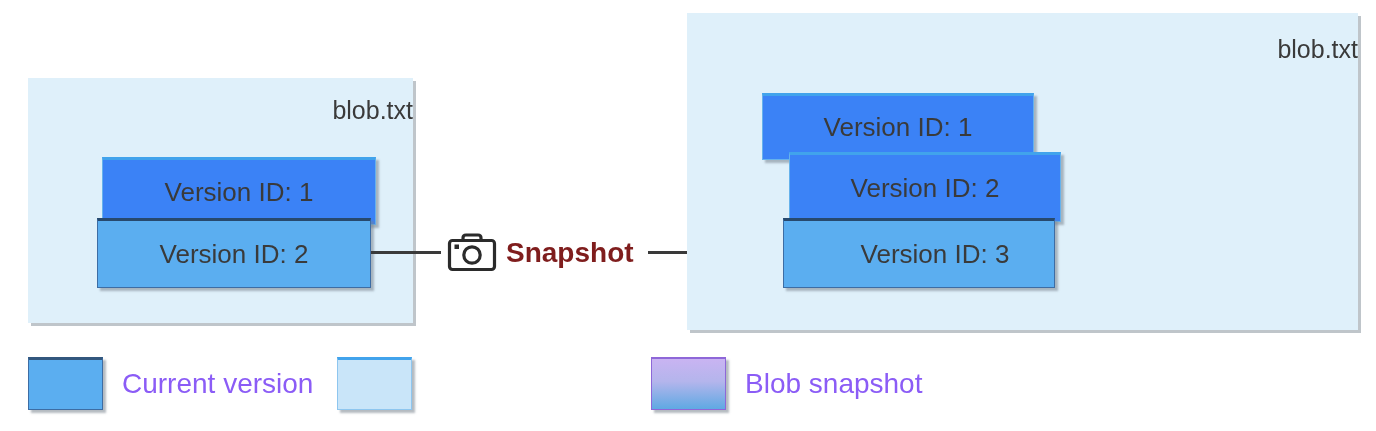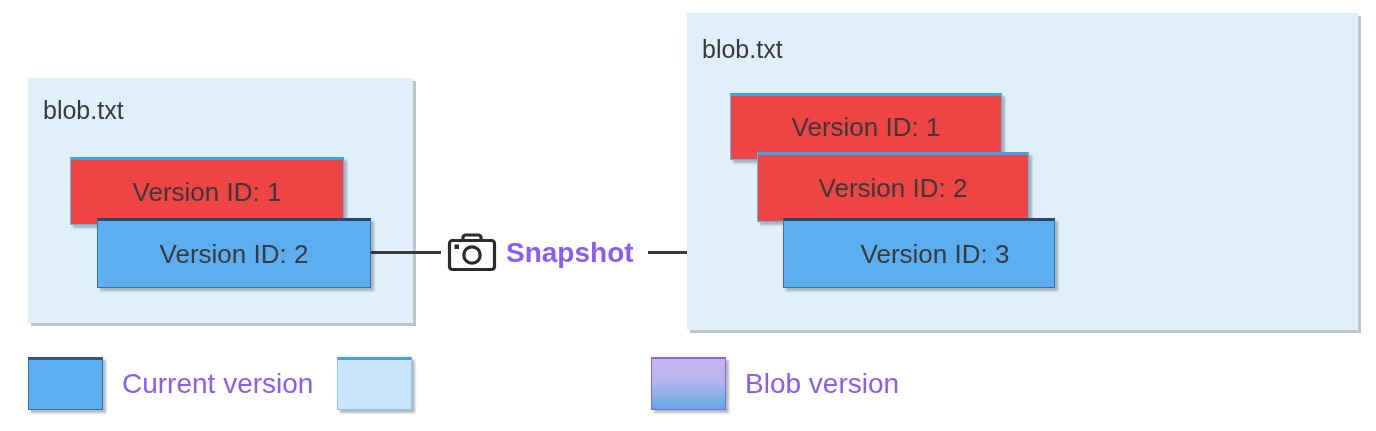--- a/index.html
+++ b/index.html
@@ -19,45 +19,45 @@
   .abs { position: absolute; }
 
   
   .panel {
     position: absolute;
     background: #dff0fa;
     box-shadow: 3px 3px 0 0 rgba(170,178,184,0.75);
   }
   .panel-title {
     width: 100%;
-    text-align: left;
+    text-align: right;
     font-size: 25px;
     color: #3a3a3a;
-    margin-left: 15px;
   }
   .panel-left  { left: 28px;  top: 78px; width: 385px; height: 245px; }
   .panel-right { left: 687px; top: 13px; width: 671px; height: 317px; }
   .panel-left  .panel-title { margin-top: 18px; }
   .panel-right .panel-title { margin-top: 22px; }
 
   
   .vbox {
     position: absolute;
     display: flex;
     align-items: center;
     justify-content: center;
     font-size: 26px;
     color: #3a3a3a;
     box-shadow: 3px 3px 2px rgba(120,132,142,0.55);
     box-sizing: border-box;
   }
   .vbox.previous {
-    background: #ef4444;
+    background: #3b82f6;
     border: 1px solid #66b2ec;
     border-top: 3px solid #41a3ec;
+    margin-left: 32px;
   }
   .vbox.current {
     background: #5baef0;
     border: 1px solid #3d6da4;
     border-top: 3px solid #27496e;
   }
   .vbox.snapshot {
     background: linear-gradient(180deg, #cdb5f2 0%, #b7b6ec 45%, #62a9df 100%);
     border: 1px solid #9c64d8;
     border-top: 2px solid #9c64d8;
@@ -73,21 +73,21 @@
     position: absolute;
     width: 0; height: 0;
     border-left: 19px solid #3a3a3a;
     border-top: 10px solid transparent;
     border-bottom: 10px solid transparent;
   }
   .connector-label {
     position: absolute;
     font-size: 28px;
     font-weight: bold;
-    color: #8b5cf6;
+    color: #7f1d1d;
     white-space: nowrap;
   }
 
   
   .legend-swatch {
     position: absolute;
     width: 75px;
     height: 53px;
     box-shadow: 3px 3px 2px rgba(120,132,142,0.55);
     box-sizing: border-box;
@@ -156,15 +156,15 @@
   <div class="vbox current abs" style="left:783px; top:218px; width:272px; height:70px;padding-left:32px;">
     <span>Version ID: 3</span>
   </div>
 
   <div class="legend-swatch current" style="left:28px; top:357px;"></div>
   <div class="legend-label" style="left:122px; top:357px;">Current version</div>
 
   <div class="legend-swatch previous" style="left:337px; top:357px;"></div>
 
   <div class="legend-swatch snapshot" style="left:651px; top:357px;"></div>
-  <div class="legend-label" style="left:745px; top:357px;">Blob version</div>
+  <div class="legend-label" style="left:745px; top:357px;">Blob snapshot</div>
 
 </div>
 
 </body></html>

